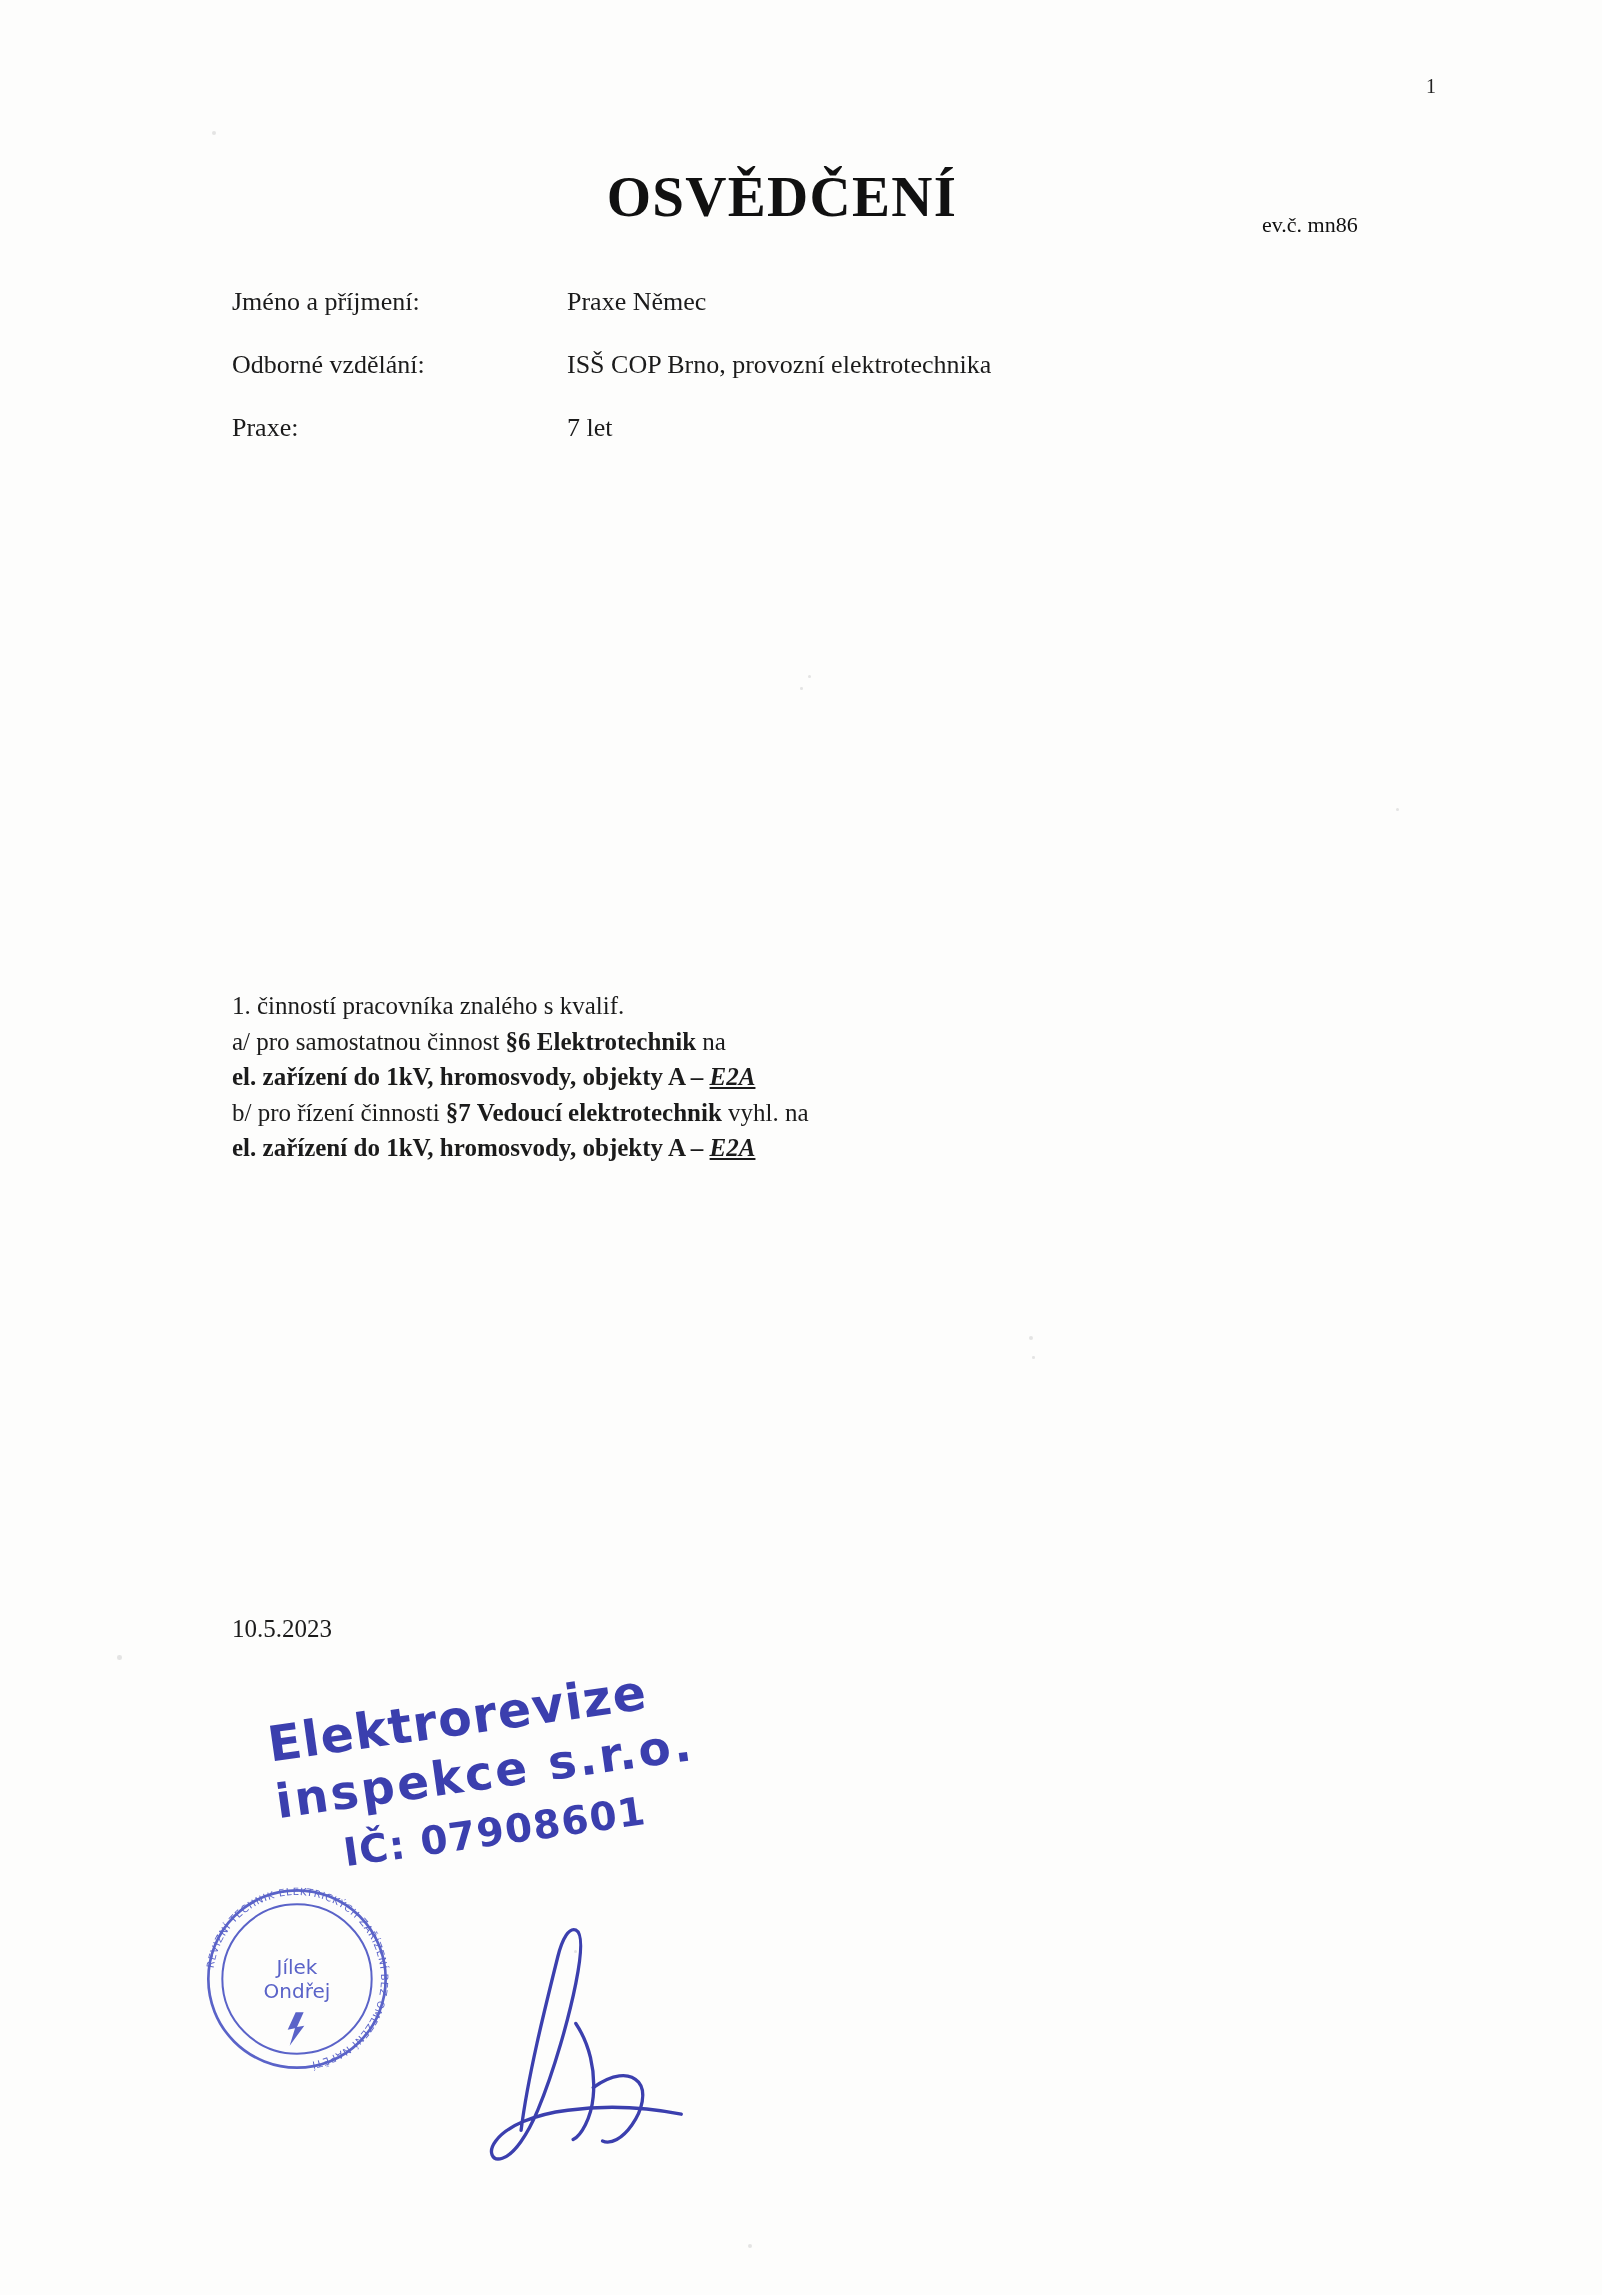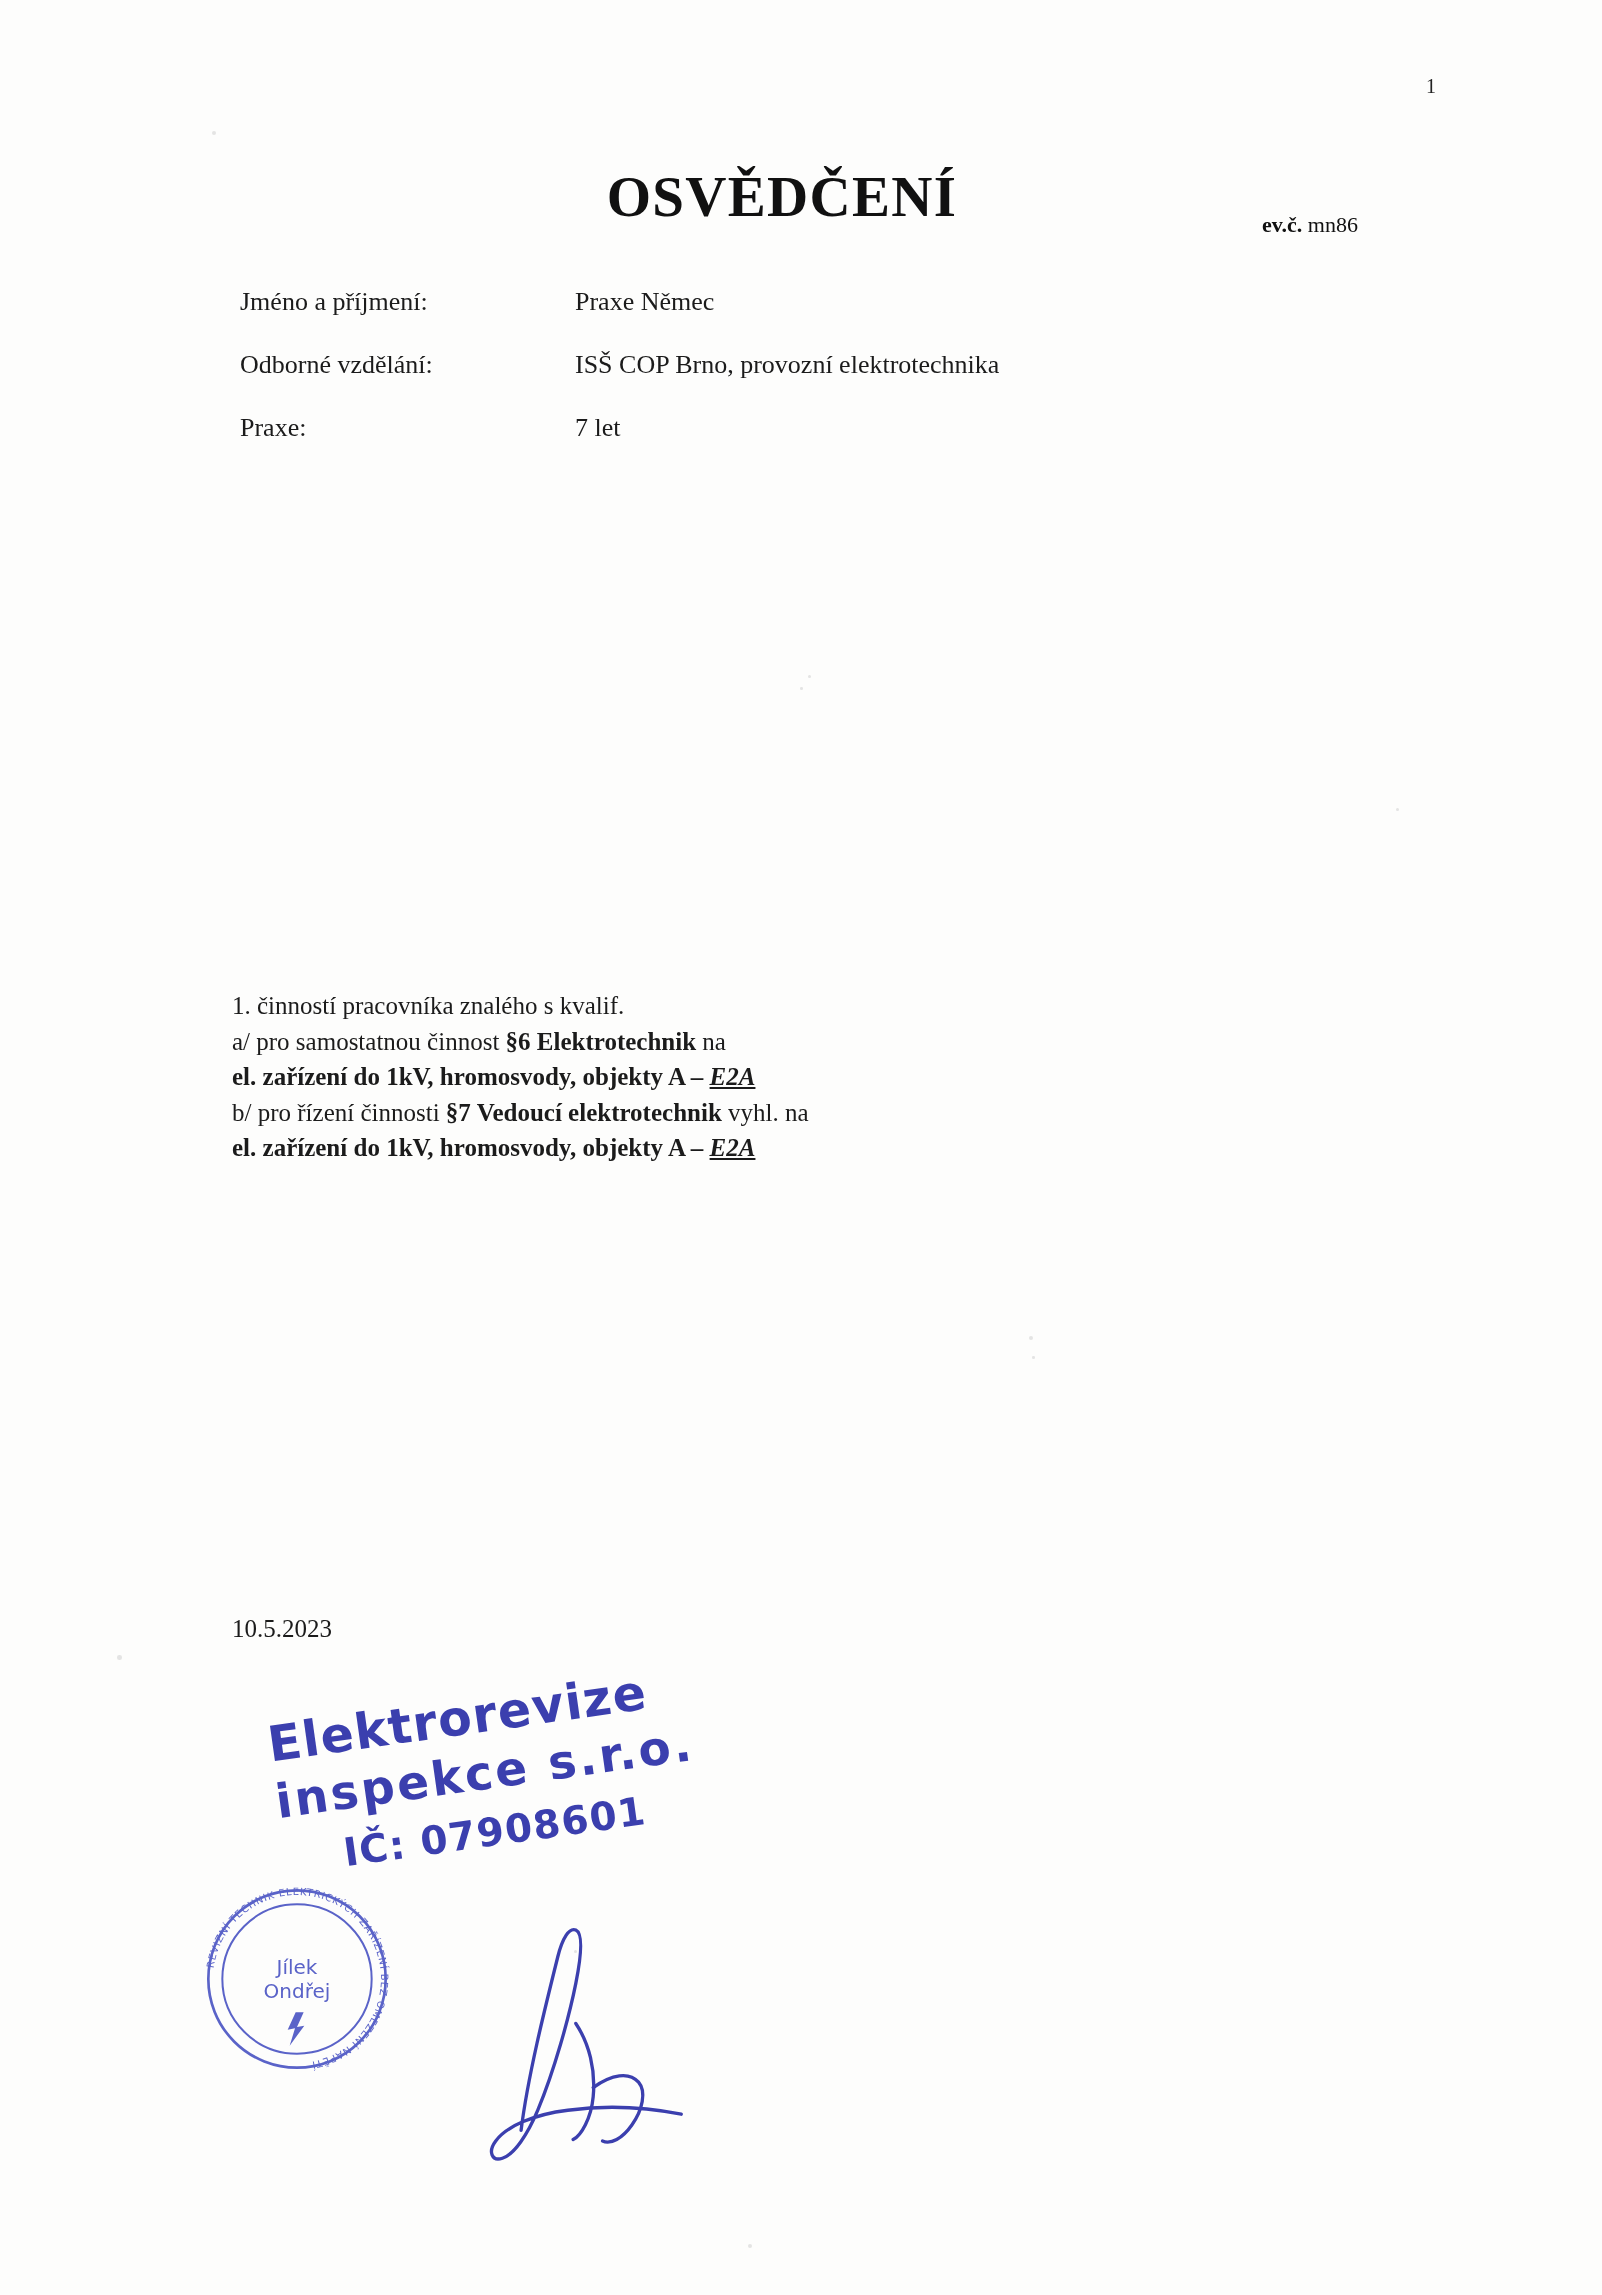--- a/index.html
+++ b/index.html
@@ -45,27 +45,26 @@
     letter-spacing: 1.3px;
     color: #111;
   }
   .evidence-number {
     position: absolute;
     top: 212px;
     left: 1262px;
     font-size: 22px;
     color: #111;
   }
-  .evidence-number .ev-label { font-weight: bold; }
+  .evidence-number .ev-label { font-weight: normal; }
   .fields {
     position: absolute;
     top: 287px;
     left: 232px;
     width: 1202px;
-    margin-left: 8px;
   }
   .field-row {
     display: flex;
     align-items: baseline;
     margin-bottom: 33px;
   }
   .field-label {
     width: 335px;
     font-size: 26px;
     color: #1b1b1b;

